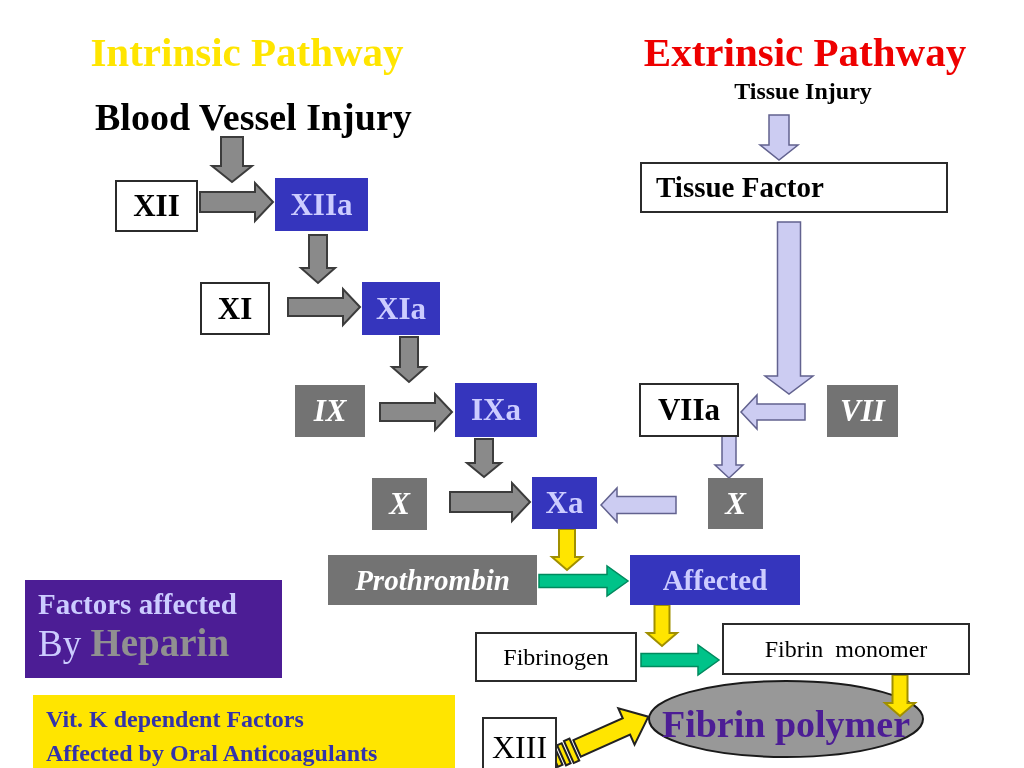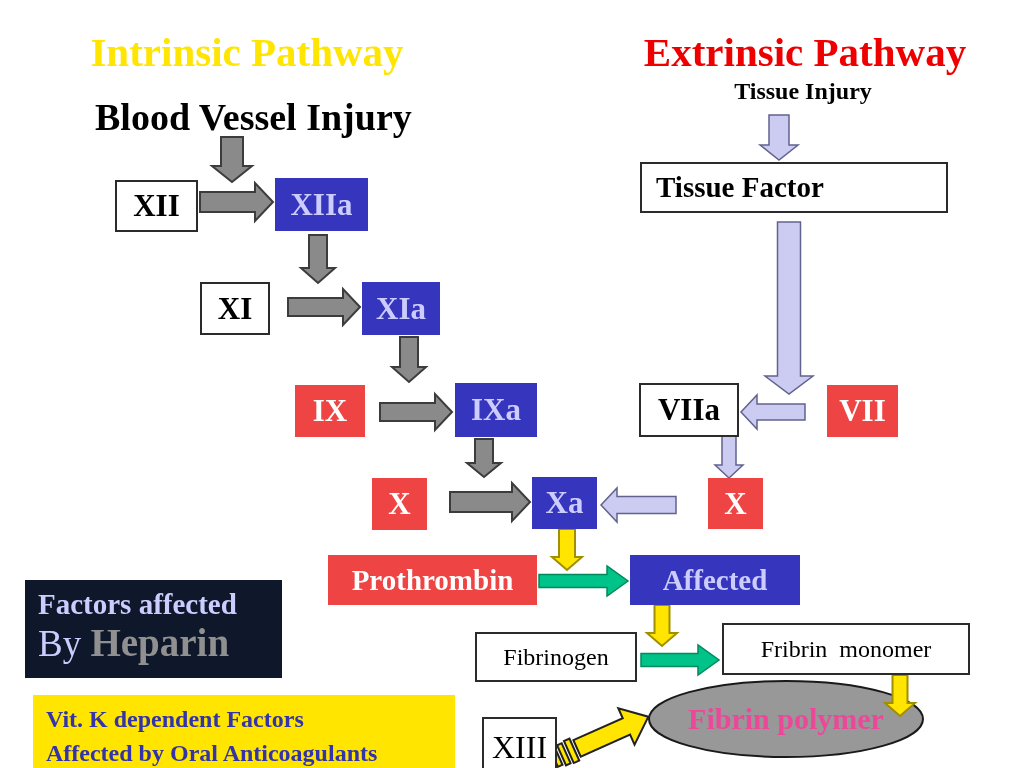--- a/index.html
+++ b/index.html
@@ -10,28 +10,28 @@
   #arrow-layer{position:absolute;left:0;top:0;width:1024px;height:768px;z-index:1;}
   .abs{position:absolute;z-index:2;box-sizing:border-box;}
   .center{display:flex;align-items:center;justify-content:center;}
   .leftpad{display:flex;align-items:center;justify-content:flex-start;}
   .title{font-size:41px;font-weight:700;text-align:center;white-space:nowrap;}
   .t-intrinsic{color:#ffe500;}
   .t-extrinsic{color:#ee0000;}
   .heading{font-size:38px;font-weight:700;color:#000;text-align:center;white-space:nowrap;}
   .whitebox{background:#ffffff;border:2px solid #2b2b2b;color:#000;}
   .bluebox{background:#3535bd;color:#ccccff;}
-  .yellowbox{background:#ef4444;color:#ffffff;}
+  .yellowbox{background:#737373;color:#ffffff;font-style:italic;}
   .bold31{font-size:31px;font-weight:700;}
   .reg29{font-size:24px;font-weight:400;}
   .reg32{font-size:32px;font-weight:400;}
   .bold29{font-size:29px;font-weight:700;}
   .ws-pre{white-space:pre;}
-  .ellipse-label{font-size:30px;font-weight:700;color:#ec4899;text-align:center;white-space:nowrap;}
-  .heparin-box{background:#0f172a;padding:8px 0 0 13px;line-height:1.15;}
+  .ellipse-label{font-size:38px;font-weight:700;color:#4c1d95;text-align:center;white-space:nowrap;}
+  .heparin-box{background:#4c1d95;padding:8px 0 0 13px;line-height:1.15;}
   .heparin-l1{font-size:29px;font-weight:700;color:#ccccff;white-space:nowrap;}
   .heparin-by{font-size:37px;font-weight:400;color:#ccccff;}
   .heparin-drug{font-size:39px;font-weight:700;color:#909090;}
   .vitk-box{background:#ffe500;padding:7px 0 0 13px;line-height:1.42;}
   .vitk-line{font-size:24px;font-weight:700;color:#3333aa;white-space:nowrap;}
   .arr-gray{fill:#8a8a8a;stroke:#3c3c3c;stroke-width:2;}
   .arr-lav{fill:#ccccf2;stroke:#62628f;stroke-width:1.5;}
   .arr-yel{fill:#ffe500;stroke:#a08f00;stroke-width:2;}
   .arr-yel-dark{fill:#ffe500;stroke:#222222;stroke-width:2;}
   .arr-green{fill:#00c389;stroke:#008a5e;stroke-width:1.5;}
@@ -85,21 +85,21 @@
   <div class="abs bluebox center bold31" style="left:532px;top:477px;width:65px;height:52px;">Xa</div>
   <div class="abs yellowbox center bold31" style="left:708px;top:478px;width:55px;height:51px;">X</div>
 
   <div class="abs whitebox leftpad" style="left:640px;top:162px;width:308px;height:51px;padding-left:14px;font-size:29px;font-weight:700;">Tissue Factor</div>
   <div class="abs whitebox center bold31" style="left:639px;top:383px;width:100px;height:54px;">VIIa</div>
   <div class="abs yellowbox center bold31" style="left:827px;top:385px;width:71px;height:52px;">VII</div>
 
   <div class="abs yellowbox center bold29" style="left:328px;top:555px;width:209px;height:50px;">Prothrombin</div>
   <div class="abs bluebox center bold29" style="left:630px;top:555px;width:170px;height:50px;">Affected</div>
   <div class="abs whitebox center reg29" style="left:475px;top:632px;width:162px;height:50px;">Fibrinogen</div>
-  <div class="abs whitebox center reg29 ws-pre" style="left:722px;top:623px;width:248px;height:52px;">Fribrin  monomer</div>
+  <div class="abs whitebox center reg29 ws-pre" style="left:722px;top:623px;width:248px;height:52px;">Fibrin  monomer</div>
   <div class="abs whitebox center reg32" style="left:482px;top:717px;width:75px;height:60px;">XIII</div>
   <div class="abs ellipse-label" style="left:649px;top:702px;width:274px;">Fibrin polymer</div>
 
   <div class="abs heparin-box" style="left:25px;top:580px;width:257px;height:98px;">
     <div class="heparin-l1">Factors affected</div>
     <div style="white-space:nowrap;">
       <span class="heparin-by">By </span><span class="heparin-drug">Heparin</span>
     </div>
   </div>
   <div class="abs vitk-box" style="left:33px;top:695px;width:422px;height:90px;">

